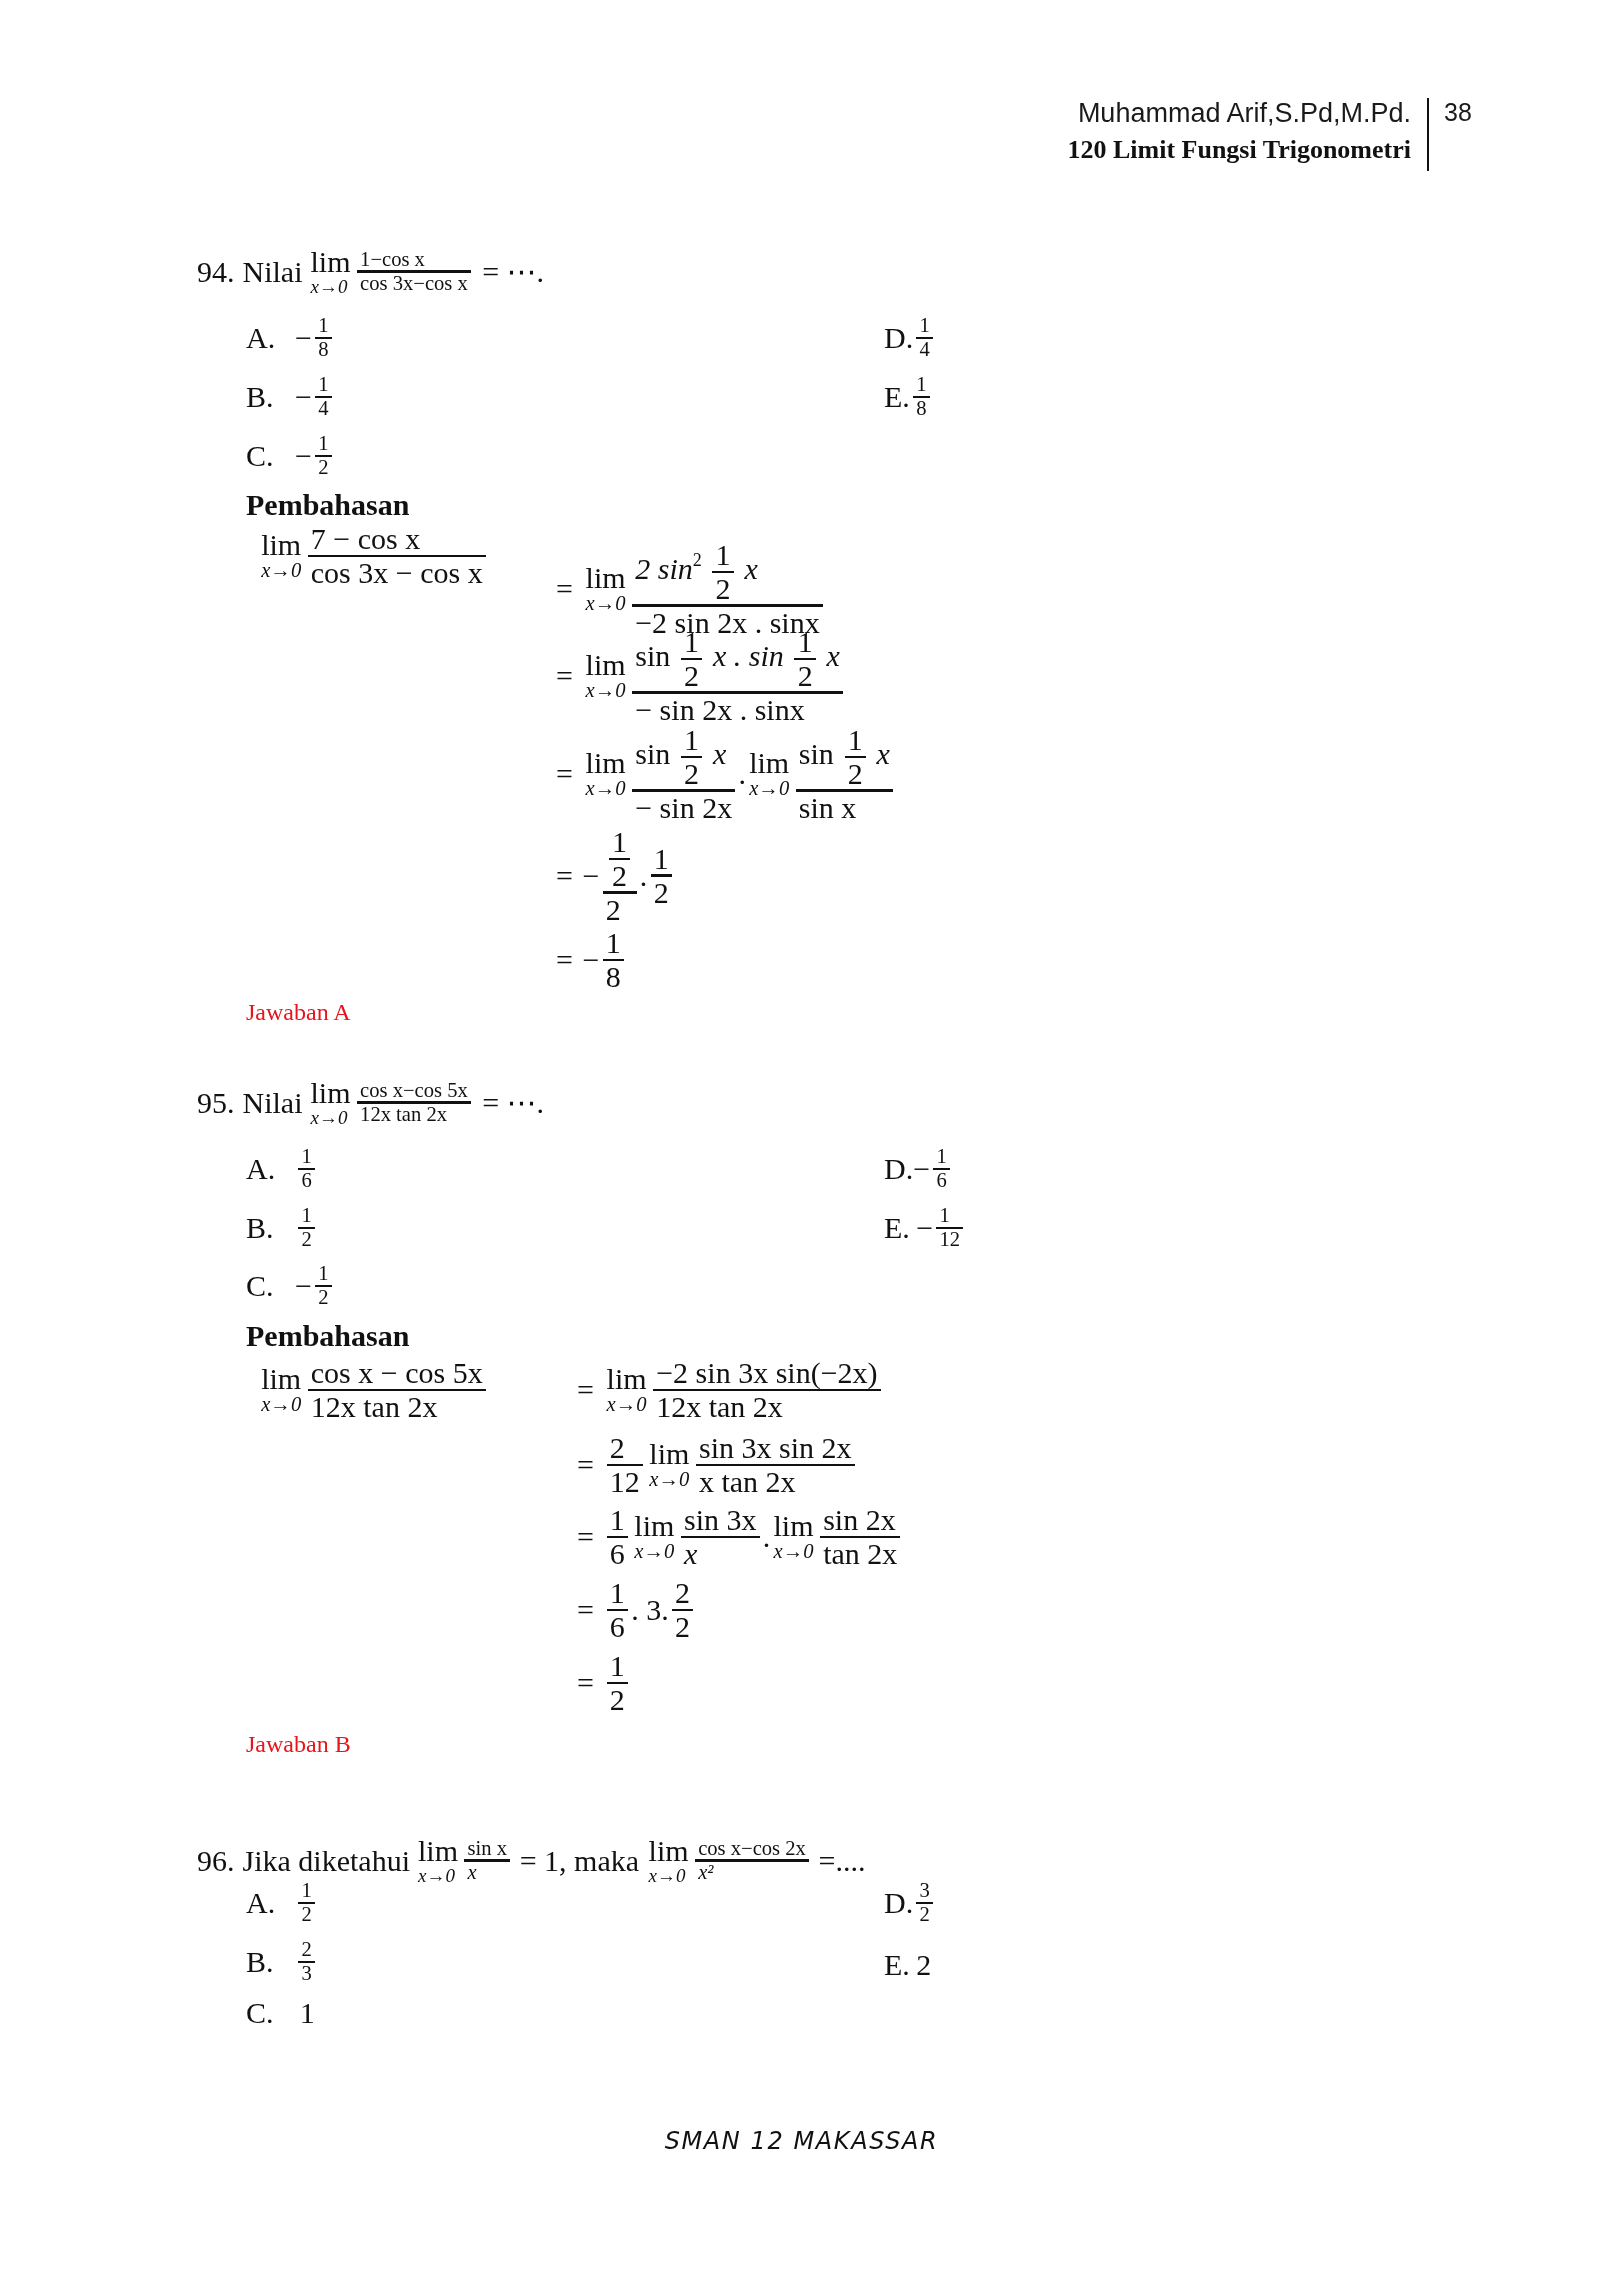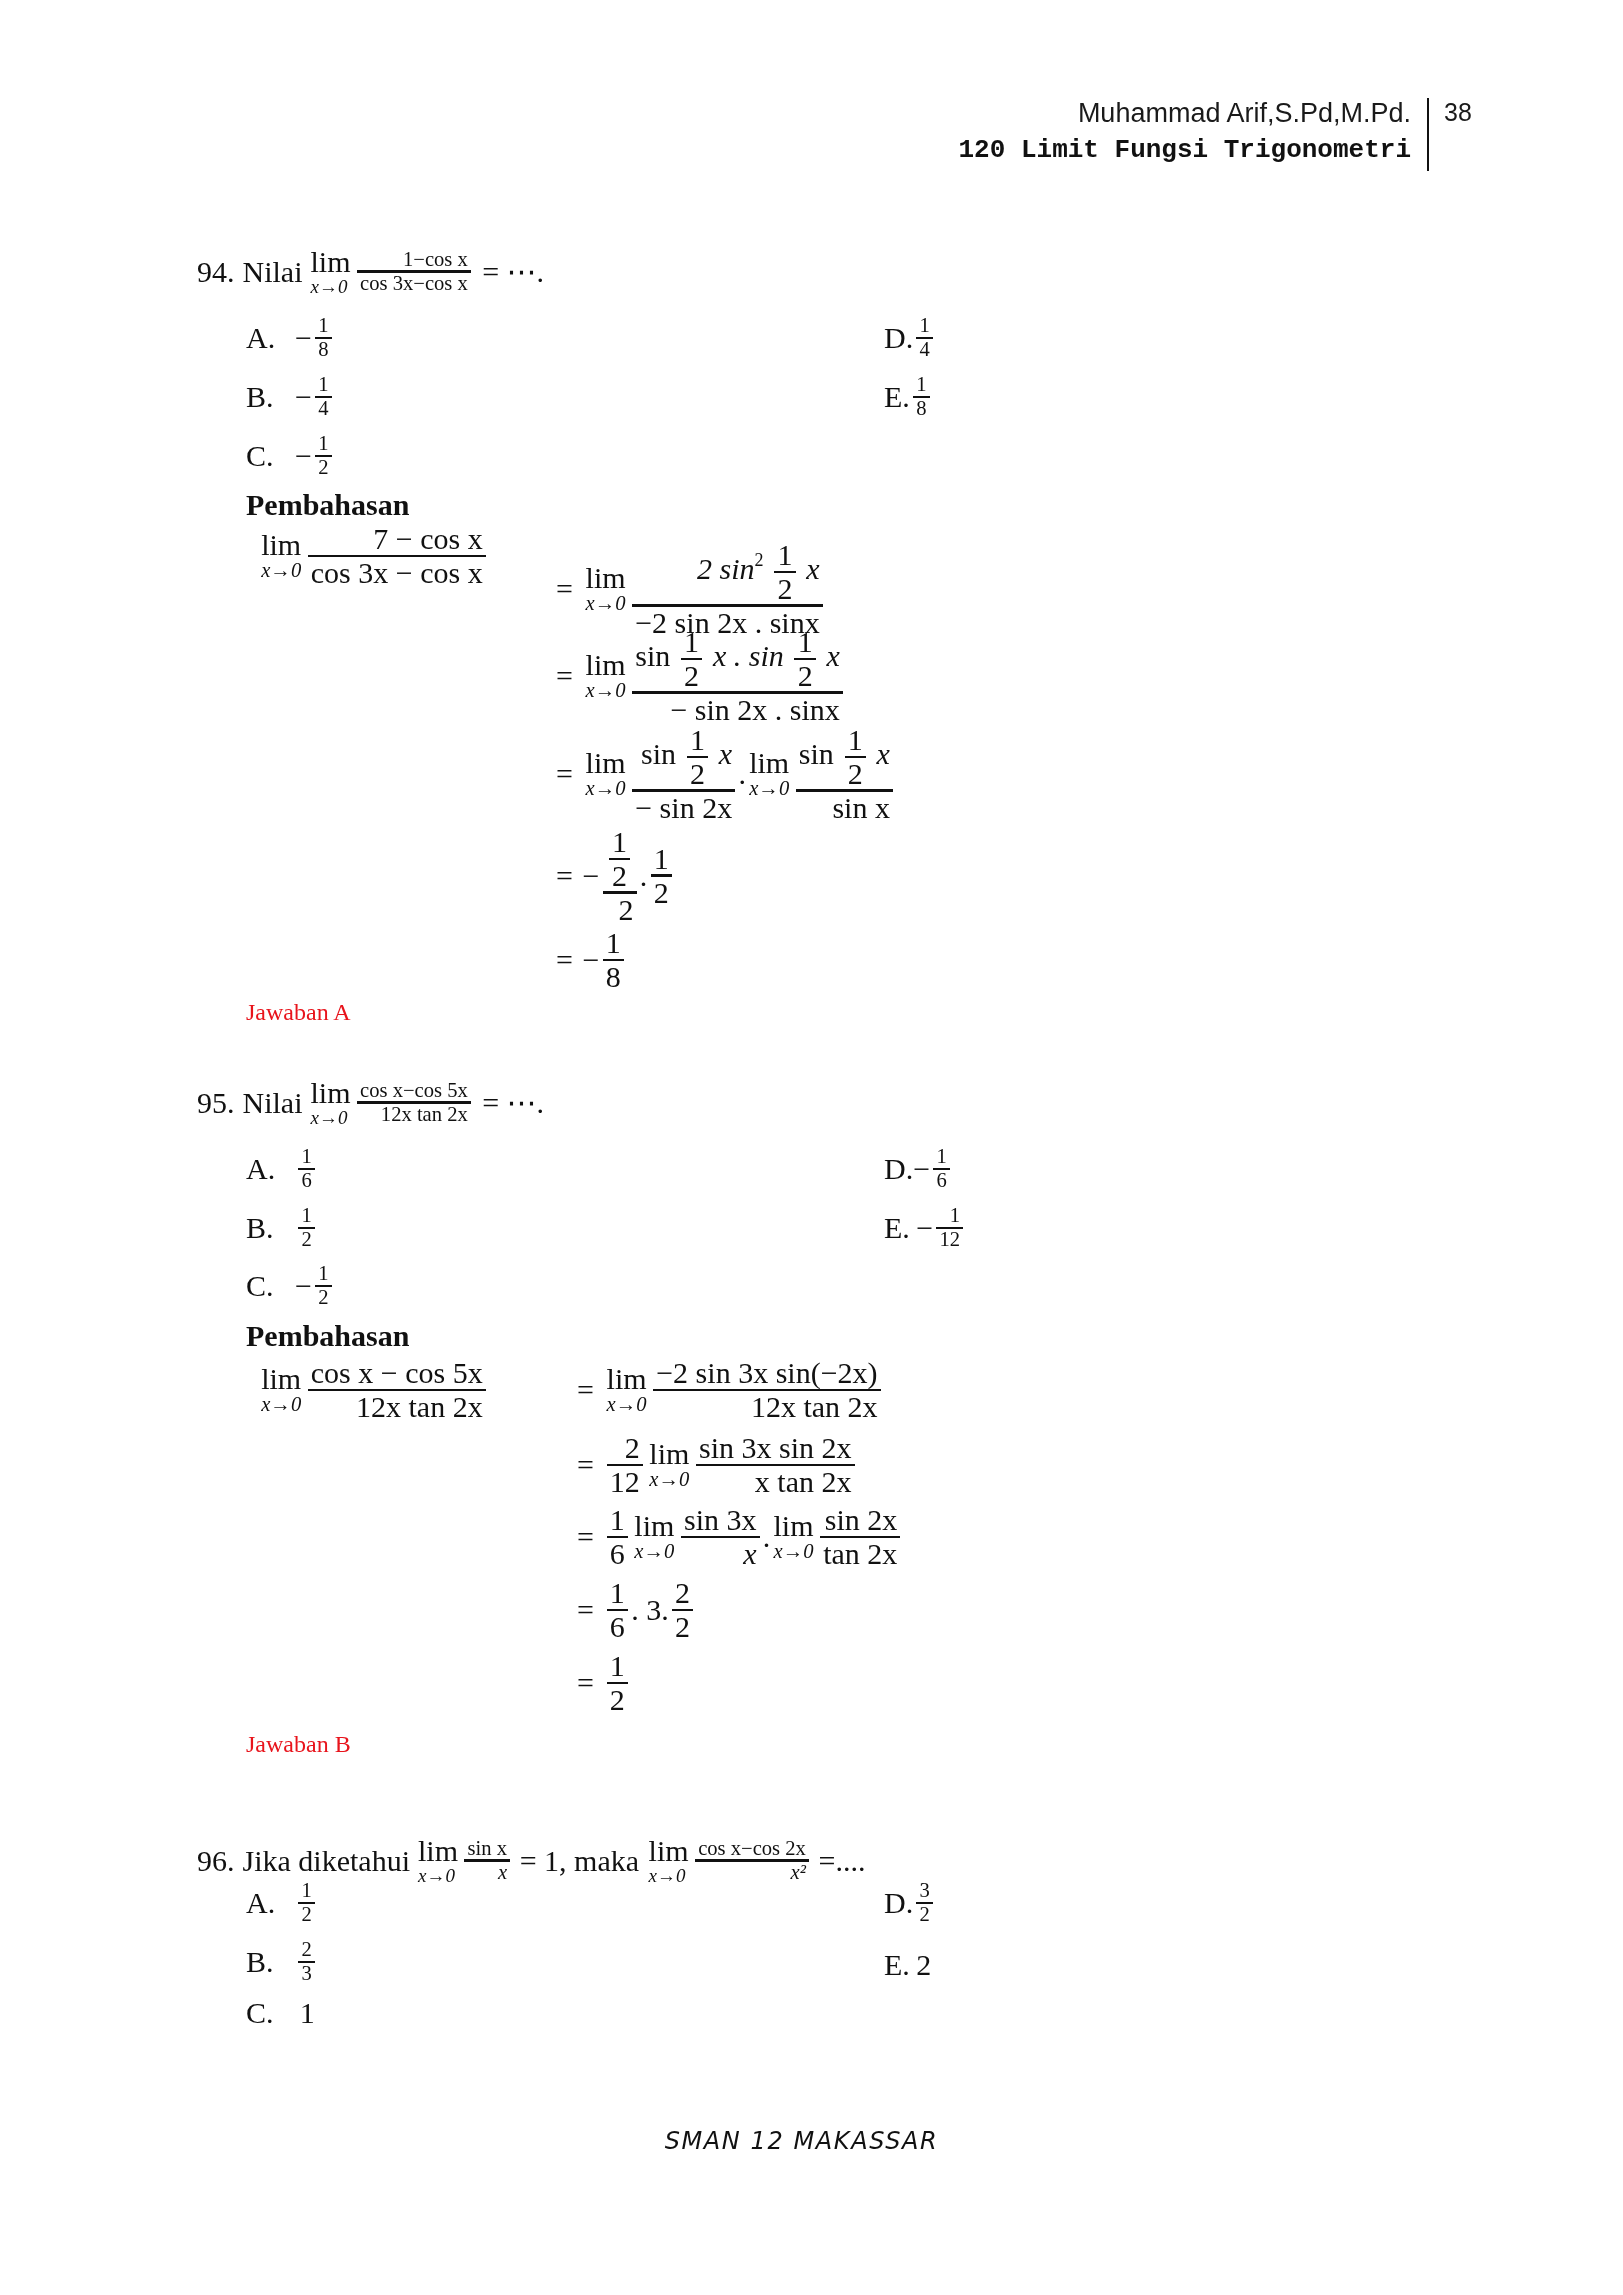--- a/index.html
+++ b/index.html
@@ -13,35 +13,35 @@
   .abs { position: absolute; }
 
   
   .hdr-author {
     right: 212px; top: 98px; text-align: right;
     font-family: "Liberation Sans", "DejaVu Sans", sans-serif;
     font-size: 27px; color: #1a1a1a; white-space: nowrap;
   }
   .hdr-title {
     right: 212px; top: 135px; text-align: right;
-    font-family: Liberation Mono, monospace;
+    font-family: Liberation Serif, serif;
     font-size: 26px; font-weight: bold; color: #111; white-space: nowrap;
   }
   .hdr-rule { left: 1427px; top: 98px; width: 2.4px; height: 73px; background: #111; }
   .hdr-page {
     left: 1444px; top: 98px;
     font-family: Liberation Sans, sans-serif;
     font-size: 25px; color: #1a1a1a;
   }
 
   
   .row { display: flex; align-items: center; white-space: nowrap; }
   .i { font-style: italic; }
   .frac {
-    display: inline-flex; flex-direction: column; align-items: flex-end;
+    display: inline-flex; flex-direction: column; align-items: flex-start;
     vertical-align: middle; margin: 0 3.2px;
   }
   .frac > .num, .frac > .den { display: block; line-height: 1.05; padding: 0 3.2px; }
   .frac > .bar { display: block; width: 100%; height: 2.4px; background: #111; }
   .lim {
     display: inline-flex; flex-direction: column; align-items: flex-start;
     vertical-align: middle; margin: 0 3.2px;
   }
   .lim > .lw { line-height: 1; }
   .lim > .ls { font-size: 0.62em; line-height: 1; font-style: italic; }

